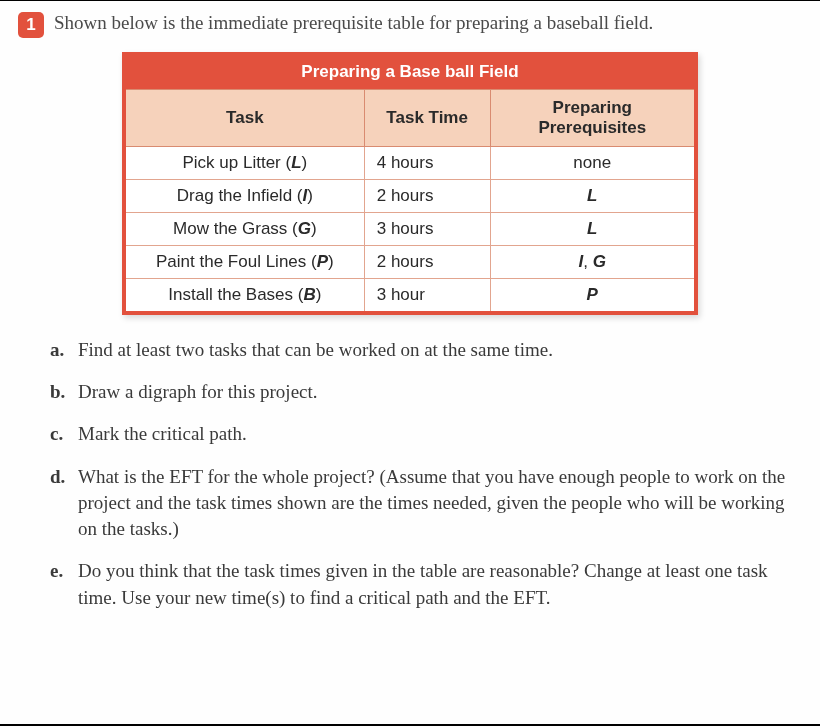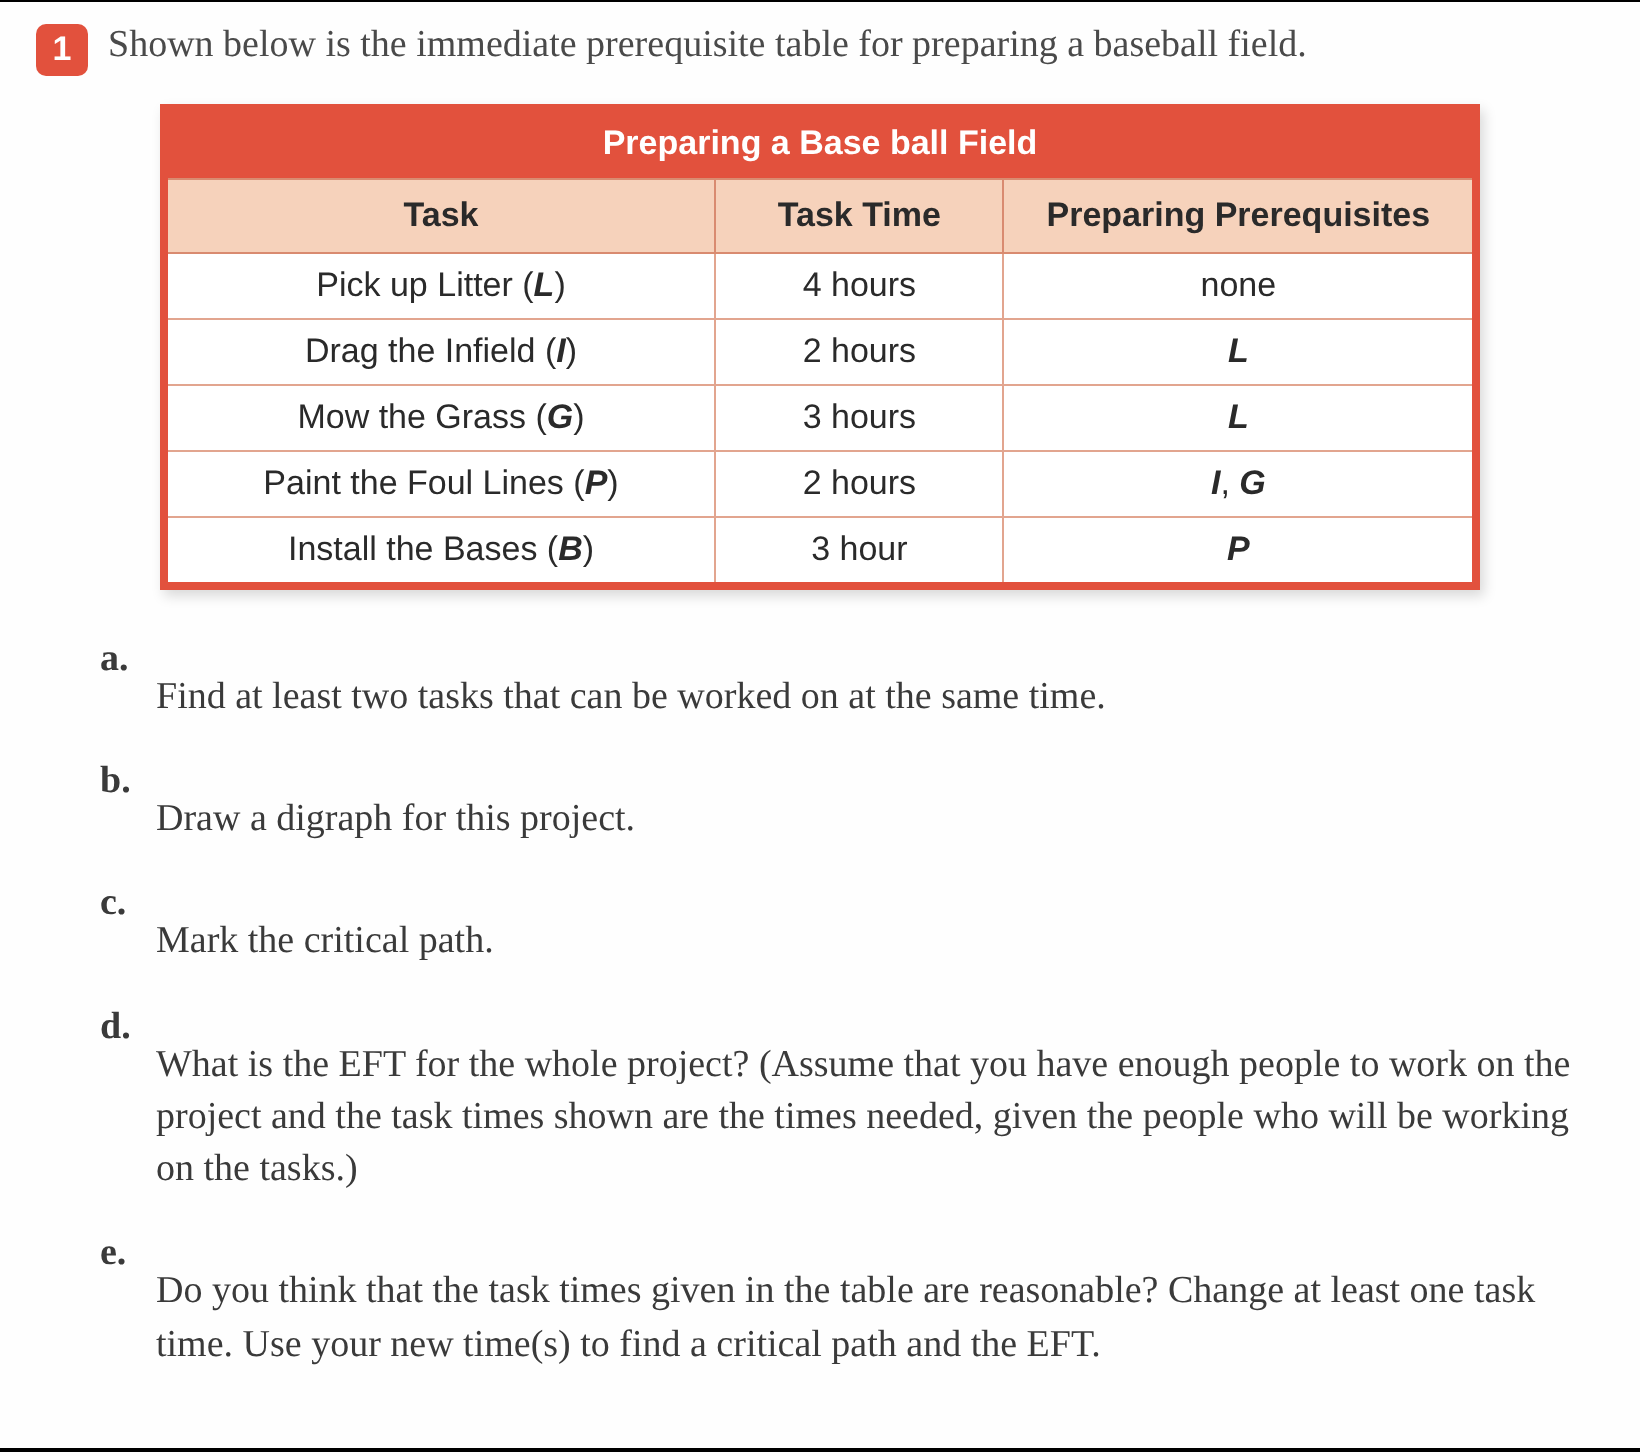--- a/index.html
+++ b/index.html
@@ -44,21 +44,21 @@
     line-height: 1.35;
   }
   .table-wrap {
     display: flex;
     justify-content: center;
     margin-bottom: 22px;
   }
   .data-table {
     border-collapse: collapse;
     border: 4px solid #e2513d;
-    width: 660px;
+    width: 576px;
     font-family: Helvetica, Arial, sans-serif;
     font-size: 17px;
     box-shadow: 2px 3px 6px rgba(0,0,0,0.15);
     padding-left: 32px;
   }
   .table-title-row th {
     background: #e2513d;
     color: #fff;
     font-weight: bold;
     font-size: 17px;
@@ -73,40 +73,40 @@
     border: 1px solid #d98b70;
     text-align: center;
   }
   .data-table td {
     background: #fff;
     border: 1px solid #e2a58f;
     padding: 6px 12px;
     color: #2a2a2a;
   }
   .data-table td.col-task { text-align: center; width: 42%; }
-  .data-table td.col-time { text-align: center; width: 22%; }
+  .data-table td.col-time { text-align: left; width: 22%; }
   .data-table td.col-prereq { text-align: center; width: 36%; }
   .italic-letter { font-style: italic; font-weight: bold; }
   .questions {
     padding-left: 32px;
     padding-right: 14px;
   }
   .q-item {
     display: flex;
     gap: 8px;
     margin-bottom: 16px;
     font-size: 19px;
     line-height: 1.38;
     color: #3a3a3a;
   }
   .q-label {
     font-weight: bold;
     min-width: 20px;
   }
-  .q-text { flex: 1; margin-top: 19px; }
+  .q-text { flex: 1; }
   .chart-rule {
     border: none;
     border-bottom: 2px solid #000;
     margin: 0;
     position: absolute;
     left: 0; right: 0;
     bottom: 2px;
   }
   .top-rule {
     border: none;

